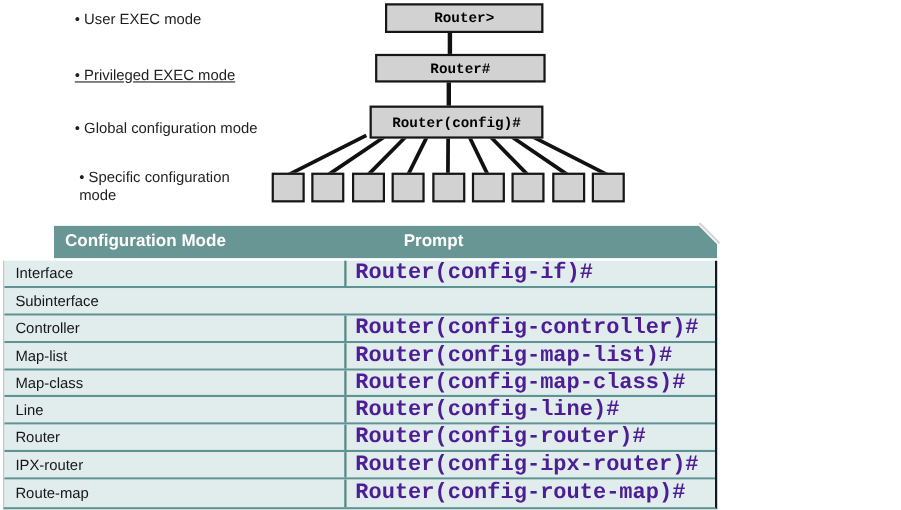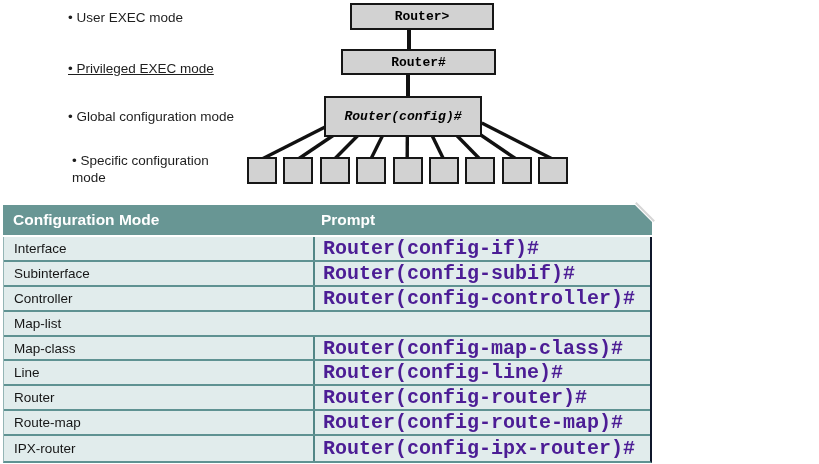--- a/index.html
+++ b/index.html
@@ -31,21 +31,21 @@
     justify-content: center;
     font-family: "Liberation Mono", monospace;
     font-weight: bold;
     font-size: 13px;
     color: #000000;
     white-space: nowrap;
     margin-left: 12px;
   }
   .box-user   { left: 338px; top: 3px;  width: 144px; height: 27px; }
   .box-priv   { left: 329px; top: 49px; width: 155px; height: 26px; }
-  .box-global { left: 312px; top: 96px; width: 158px; height: 41px; font-style: italic; }
+  .box-global { left: 324px; top: 96px; width: 158px; height: 30px; }
   .sbox {
     position: absolute;
     top: 157px;
     width: 30px;
     height: 27px;
     box-sizing: border-box;
     background: #d2d2d2;
     border: 2px solid #161616;
   }
 
@@ -54,20 +54,21 @@
   .thead {
     position: relative;
     height: 30px;
     background: #689694;
     clip-path: polygon(0 0, calc(100% - 17px) 0, 100% 17px, 100% 100%, 0 100%);
     display: flex;
     align-items: center;
     color: #ffffff;
     font-weight: bold;
     font-size: 15.5px;
+    margin-left: 46px;
   }
   .th-mode { width: 310px; box-sizing: border-box; padding-left: 10px; }
   .th-prompt { padding-left: 8px; }
   .fold-line {
     position: absolute;
     left: 629px;
     top: 6px;
     width: 26px;
     height: 2px;
     background: #d6d6d6;
@@ -165,45 +166,45 @@
     </div>
     <div class="fold-line"></div>
 
     <div class="tbody">
       <div class="trow">
         <div class="td-mode">Interface</div>
         <div class="td-prompt">Router(config-if)#</div>
       </div>
       <div class="trow">
         <div class="td-mode">Subinterface</div>
-        <div class="td-prompt">Router(config-subif)#</div>
       </div>
       <div class="trow">
         <div class="td-mode">Controller</div>
         <div class="td-prompt">Router(config-controller)#</div>
       </div>
       <div class="trow">
         <div class="td-mode">Map-list</div>
+        <div class="td-prompt">Router(config-map-list)#</div>
       </div>
       <div class="trow">
         <div class="td-mode">Map-class</div>
         <div class="td-prompt">Router(config-map-class)#</div>
       </div>
       <div class="trow">
         <div class="td-mode">Line</div>
         <div class="td-prompt">Router(config-line)#</div>
       </div>
       <div class="trow">
         <div class="td-mode">Router</div>
         <div class="td-prompt">Router(config-router)#</div>
       </div>
       <div class="trow">
+        <div class="td-mode">IPX-router</div>
+        <div class="td-prompt">Router(config-ipx-router)#</div>
+      </div>
+      <div class="trow">
         <div class="td-mode">Route-map</div>
         <div class="td-prompt">Router(config-route-map)#</div>
       </div>
-      <div class="trow">
-        <div class="td-mode">IPX-router</div>
-        <div class="td-prompt">Router(config-ipx-router)#</div>
-      </div>
     </div>
   </div>
 
 </div>
 
 </body></html>

